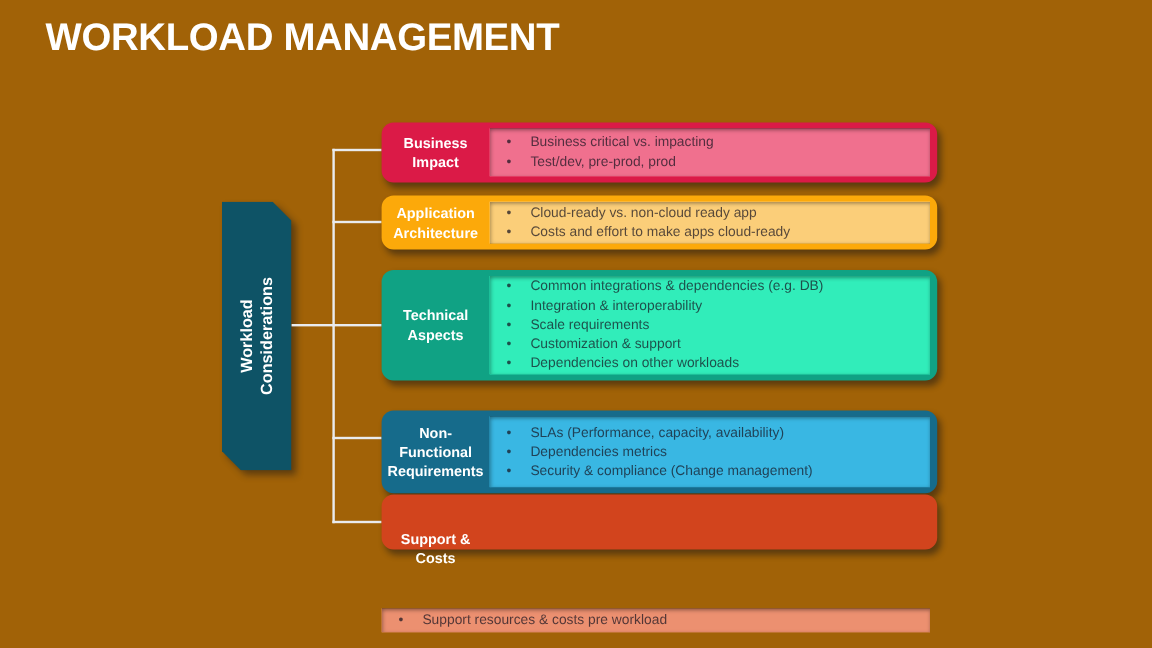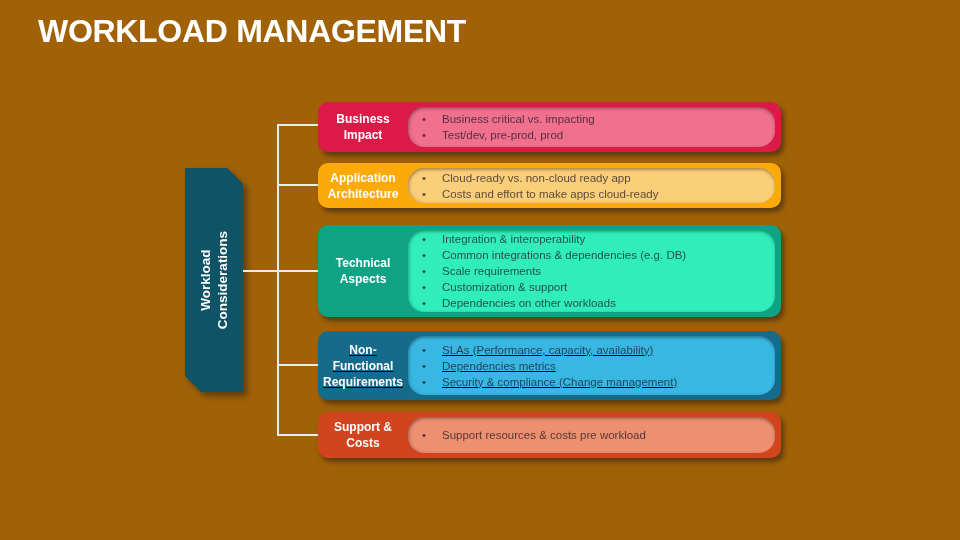--- a/index.html
+++ b/index.html
@@ -40,31 +40,31 @@
   .br5{left:277px;top:434px;width:41px;height:2px;}
   
   .card{
     position:absolute;left:318px;width:463px;
     display:flex;border-radius:10px;background:var(--outer);
     box-shadow:3px 4px 5px rgba(8,14,24,0.45);
   }
   .card1{top:102px;height:50px;}
   .card2{top:163px;height:45px;}
   .card3{top:225px;height:92px;}
-  .card4{top:331px;height:69px;text-decoration:underline;}
-  .card5{top:412px;height:46px;}
+  .card4{top:342px;height:69px;}
+  .card5{top:412px;height:46px;flex-direction:column;}
   .card-label{
     width:90px;flex:0 0 90px;
     display:flex;align-items:center;justify-content:center;
     text-align:center;white-space:pre-line;
     color:#FFFFFF;font-weight:700;font-size:12px;line-height:16px;
     padding:0 2px;box-sizing:border-box;
   }
   .card-body{
-    flex:1;margin:5px 6px 5px 0;border-radius:16px;
+    flex:1;margin:5px 6px 5px 0;border-radius:0;
     background:var(--inner);
     box-shadow:inset 0 2px 3px rgba(0,0,0,0.28), inset 2px 0 3px rgba(0,0,0,0.14);
     display:flex;align-items:center;
   }
   ul.bullets{
     list-style:none;margin:0;padding:2px 8px 2px 12px;width:100%;
     box-sizing:border-box;
     color:rgba(22,20,32,0.72);font-size:11.5px;line-height:16px;
   }
   ul.bullets li{position:relative;padding-left:22px;}
@@ -113,22 +113,22 @@
           <li>Costs and effort to make apps cloud-ready</li>
         </ul>
     </div>
   </div>
 
   <div class="card card3" style="--outer: #10A284; --inner: #31EDBA;">
     <div class="card-label">Technical
 Aspects</div>
     <div class="card-body">
       <ul class="bullets">
+          <li>Common integrations &amp; dependencies (e.g. DB)</li>
           <li>Integration &amp; interoperability</li>
-          <li>Common integrations &amp; dependencies (e.g. DB)</li>
           <li>Scale requirements</li>
           <li>Customization &amp; support</li>
           <li>Dependencies on other workloads</li>
         </ul>
     </div>
   </div>
 
   <div class="card card4" style="--outer: #166B8B; --inner: #39B7E3;">
     <div class="card-label">Non-
 Functional

